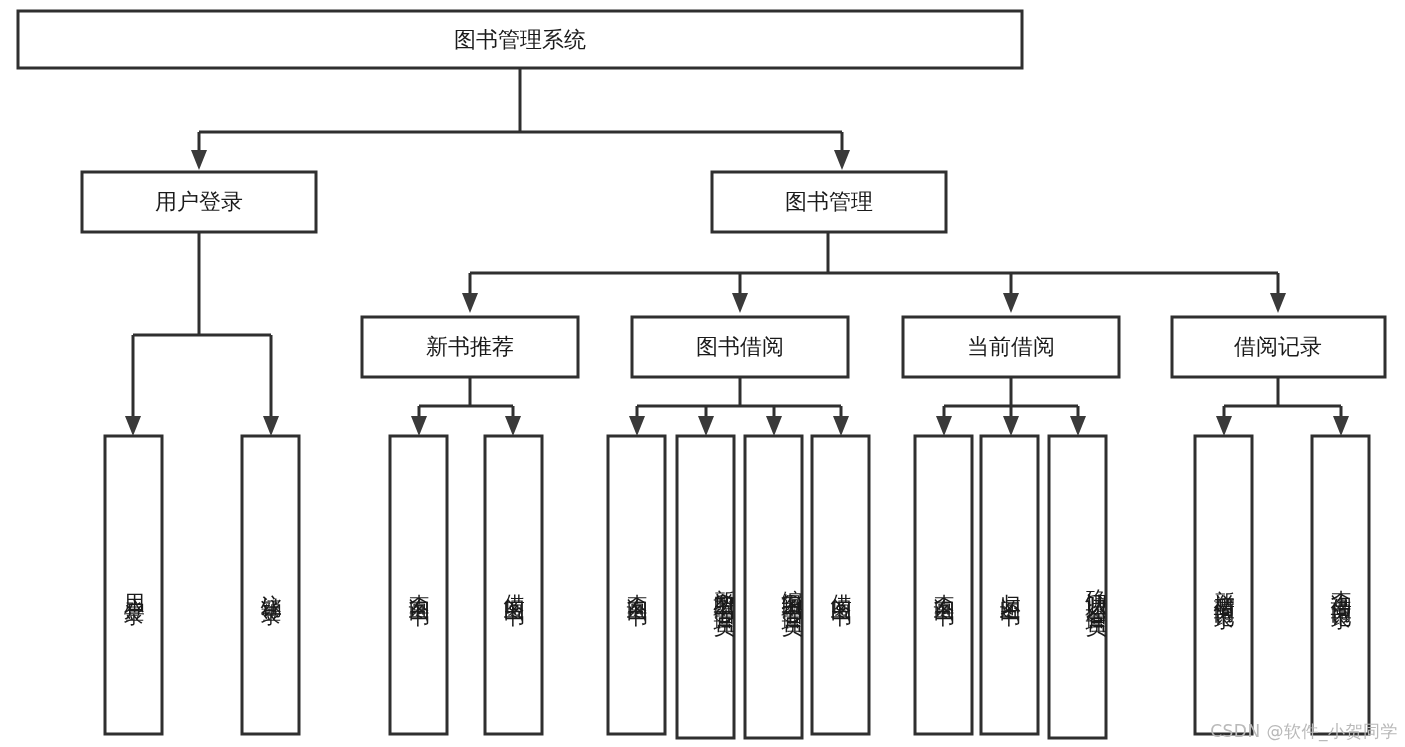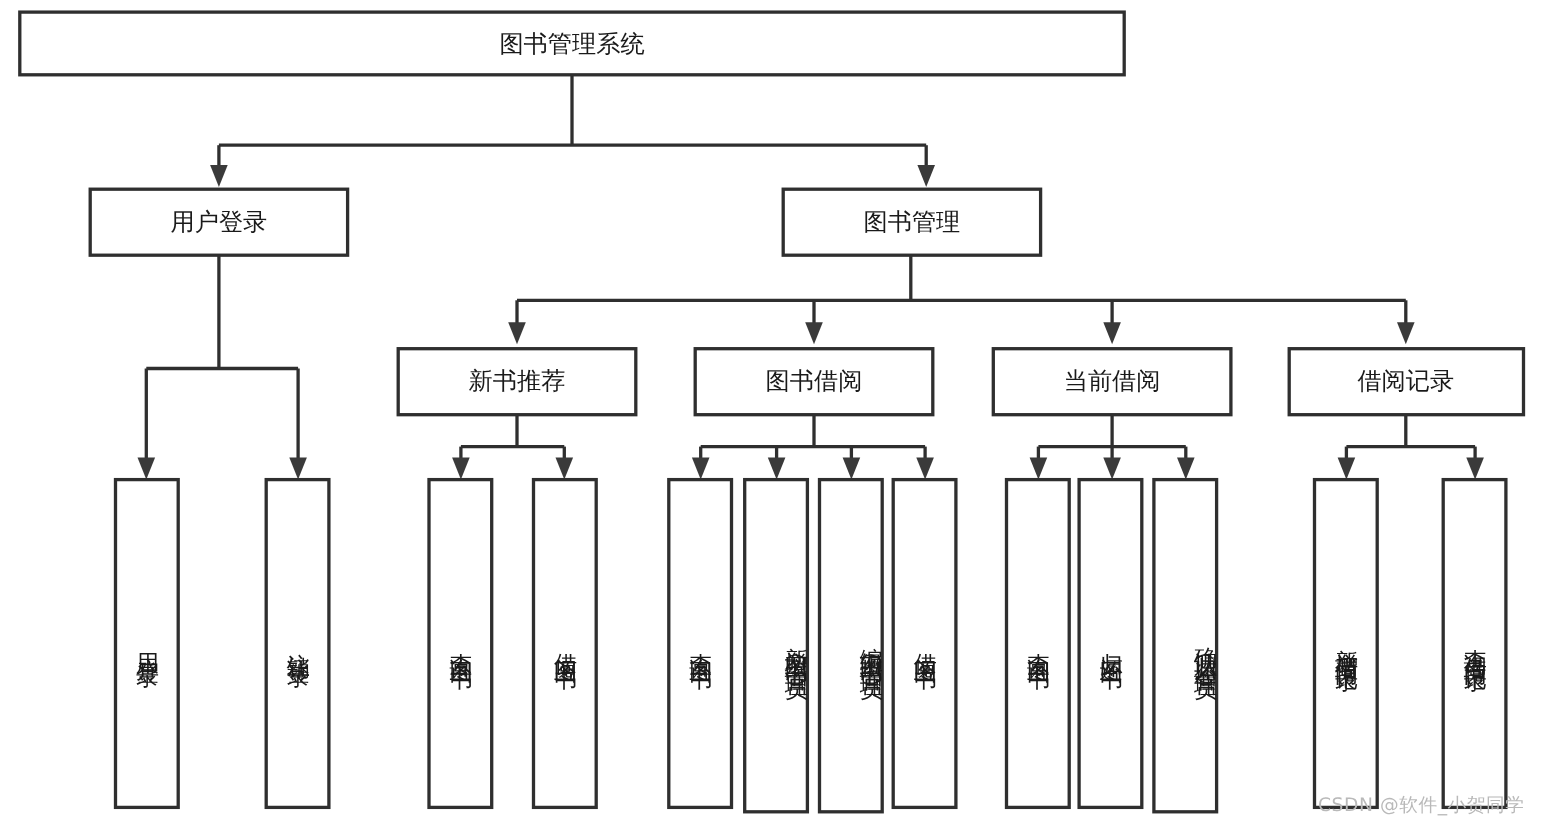--- a/index.html
+++ b/index.html
@@ -43,21 +43,21 @@
   }
   .node-label-h {
     font-family: "DejaVu Sans", "Liberation Sans", sans-serif;
     font-size: 22px;
     fill: #1a1a1a;
     text-anchor: middle;
     dominant-baseline: middle;
   }
   .watermark {
     position: absolute;
-    right: 12px;
+    right: 0;
     bottom: 4px;
     font-family: "DejaVu Sans", "Liberation Sans", sans-serif;
     font-size: 17px;
     color: #b9b9b9;
     letter-spacing: 0.5px;
     white-space: nowrap;
     pointer-events: none;
   }
   .vlabel {
     position: absolute;

